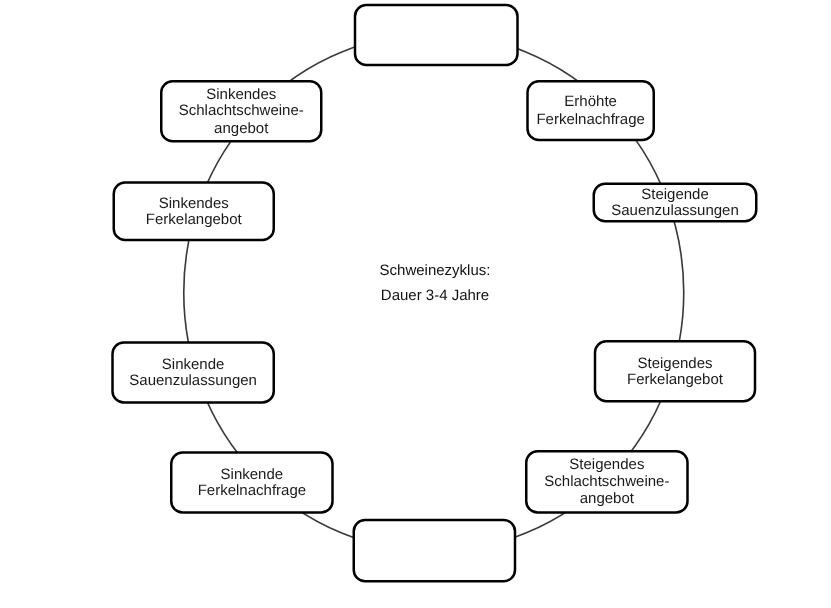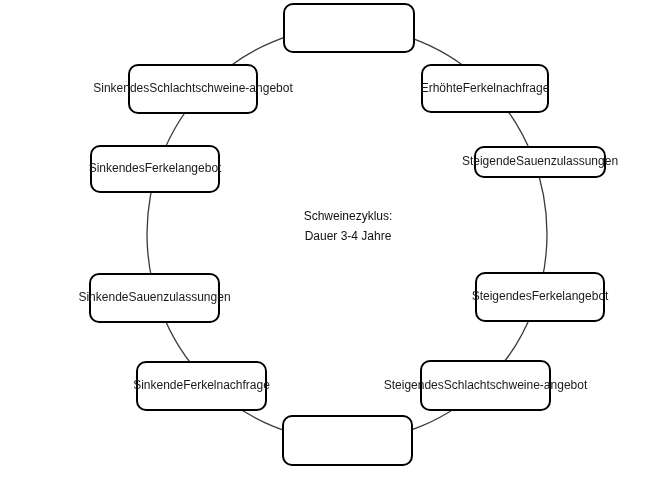--- a/index.html
+++ b/index.html
@@ -22,21 +22,21 @@
     width: 665px;
     height: 486px;
   }
   .node {
     position: absolute;
     box-sizing: border-box;
     background: #ffffff;
     border: 2.5px solid #000000;
     border-radius: 10px;
     display: flex;
-    flex-direction: row;
+    flex-direction: column;
     align-items: center;
     justify-content: center;
     text-align: left;
     font-size: 12px;
     line-height: 13.5px;
     color: #1a1a1a;
     white-space: nowrap;
   }
   .center-label {
     position: absolute;
@@ -53,21 +53,21 @@
 </head>
 <body>
 
 <div class="page">
   <svg class="arcs" width="665" height="486" viewBox="0 0 665 486" aria-hidden="true">
     <ellipse id="cycle-ellipse" fill="none" stroke-width="1.3" cx="347" cy="234" rx="200" ry="207" stroke="#3a3a3a"></ellipse>
   </svg>
 
   <div id="boxes">
       <div class="node" style="left: 283px; top: 3px; width: 132px; height: 50px; background: rgb(255, 255, 255); border-color: rgb(0, 0, 0); color: rgb(26, 26, 26);"></div>
-      <div class="node" style="left: 421px; top: 64px; width: 128px; height: 49px; background: rgb(255, 255, 255); border-color: rgb(0, 0, 0); color: rgb(26, 26, 26);">
+      <div class="node" style="left: 421px; top: 64px; width: 103px; height: 49px; background: rgb(255, 255, 255); border-color: rgb(0, 0, 0); color: rgb(26, 26, 26);">
         <div>Erhöhte</div>
         <div>Ferkelnachfrage</div>
       </div>
       <div class="node" style="left: 474px; top: 146px; width: 132px; height: 32px; background: rgb(255, 255, 255); border-color: rgb(0, 0, 0); color: rgb(26, 26, 26);">
         <div>Steigende</div>
         <div>Sauenzulassungen</div>
       </div>
       <div class="node" style="left: 475px; top: 272px; width: 130px; height: 50px; background: rgb(255, 255, 255); border-color: rgb(0, 0, 0); color: rgb(26, 26, 26);">
         <div>Steigendes</div>
         <div>Ferkelangebot</div>

